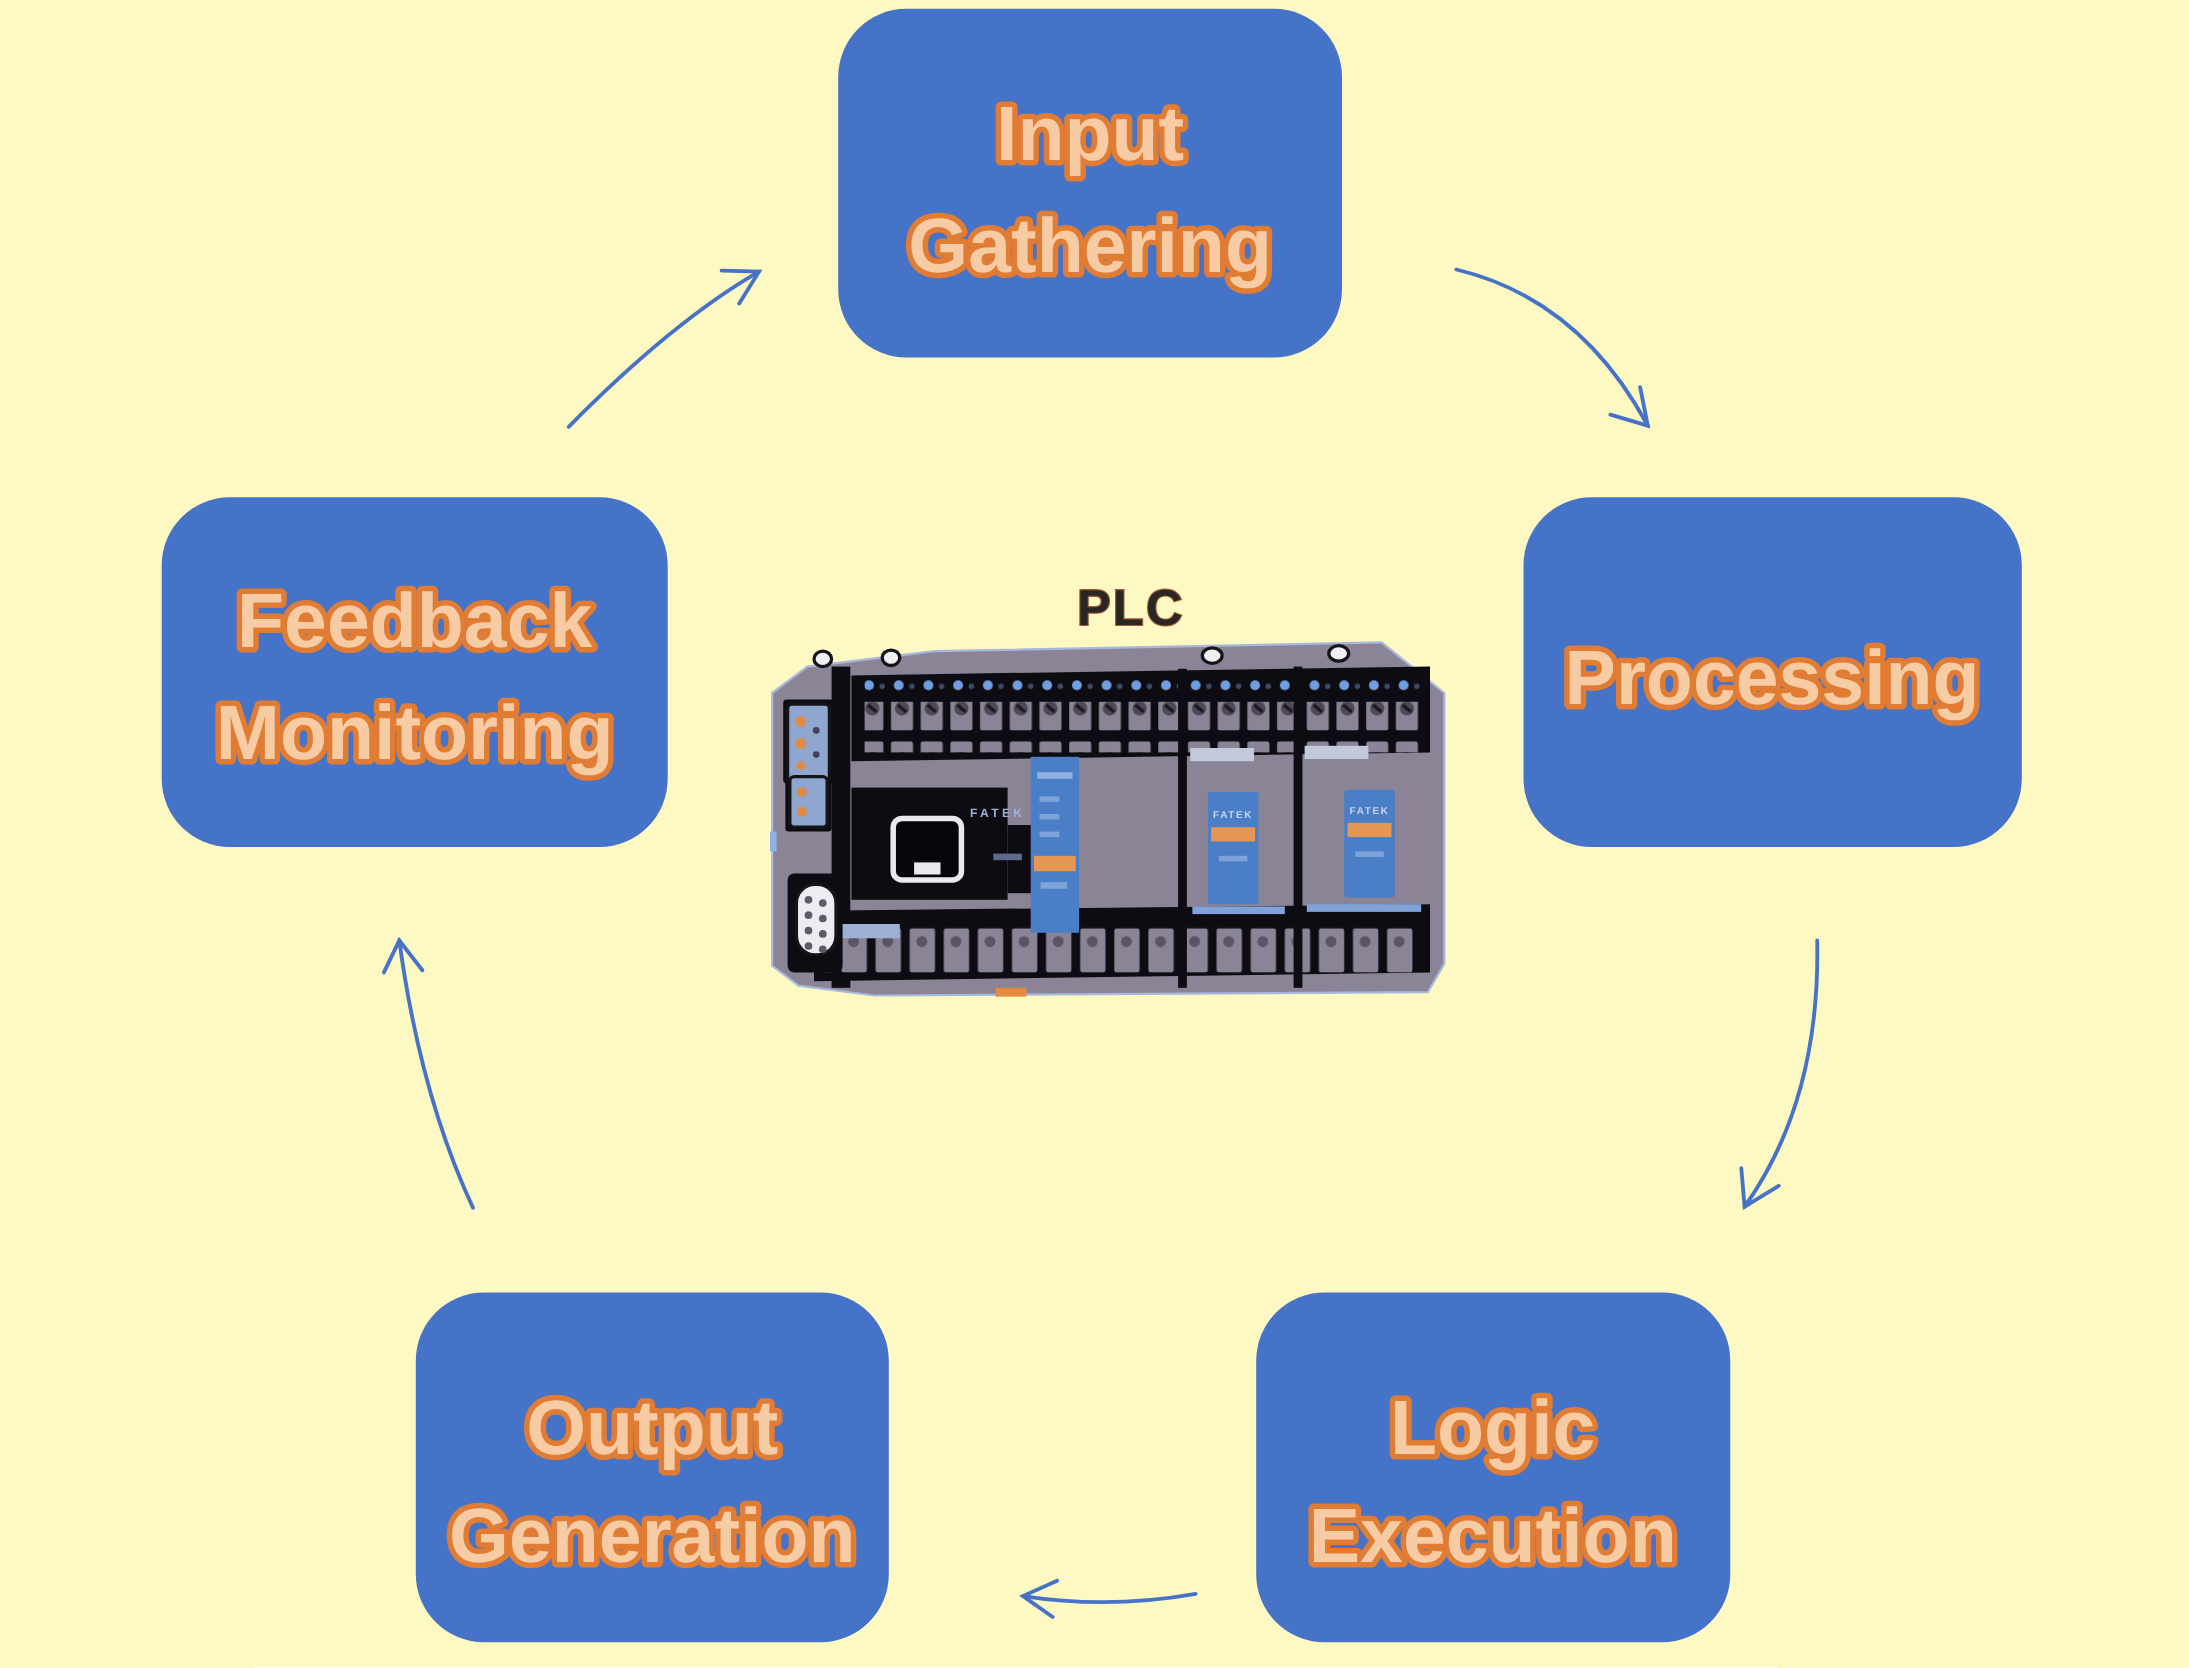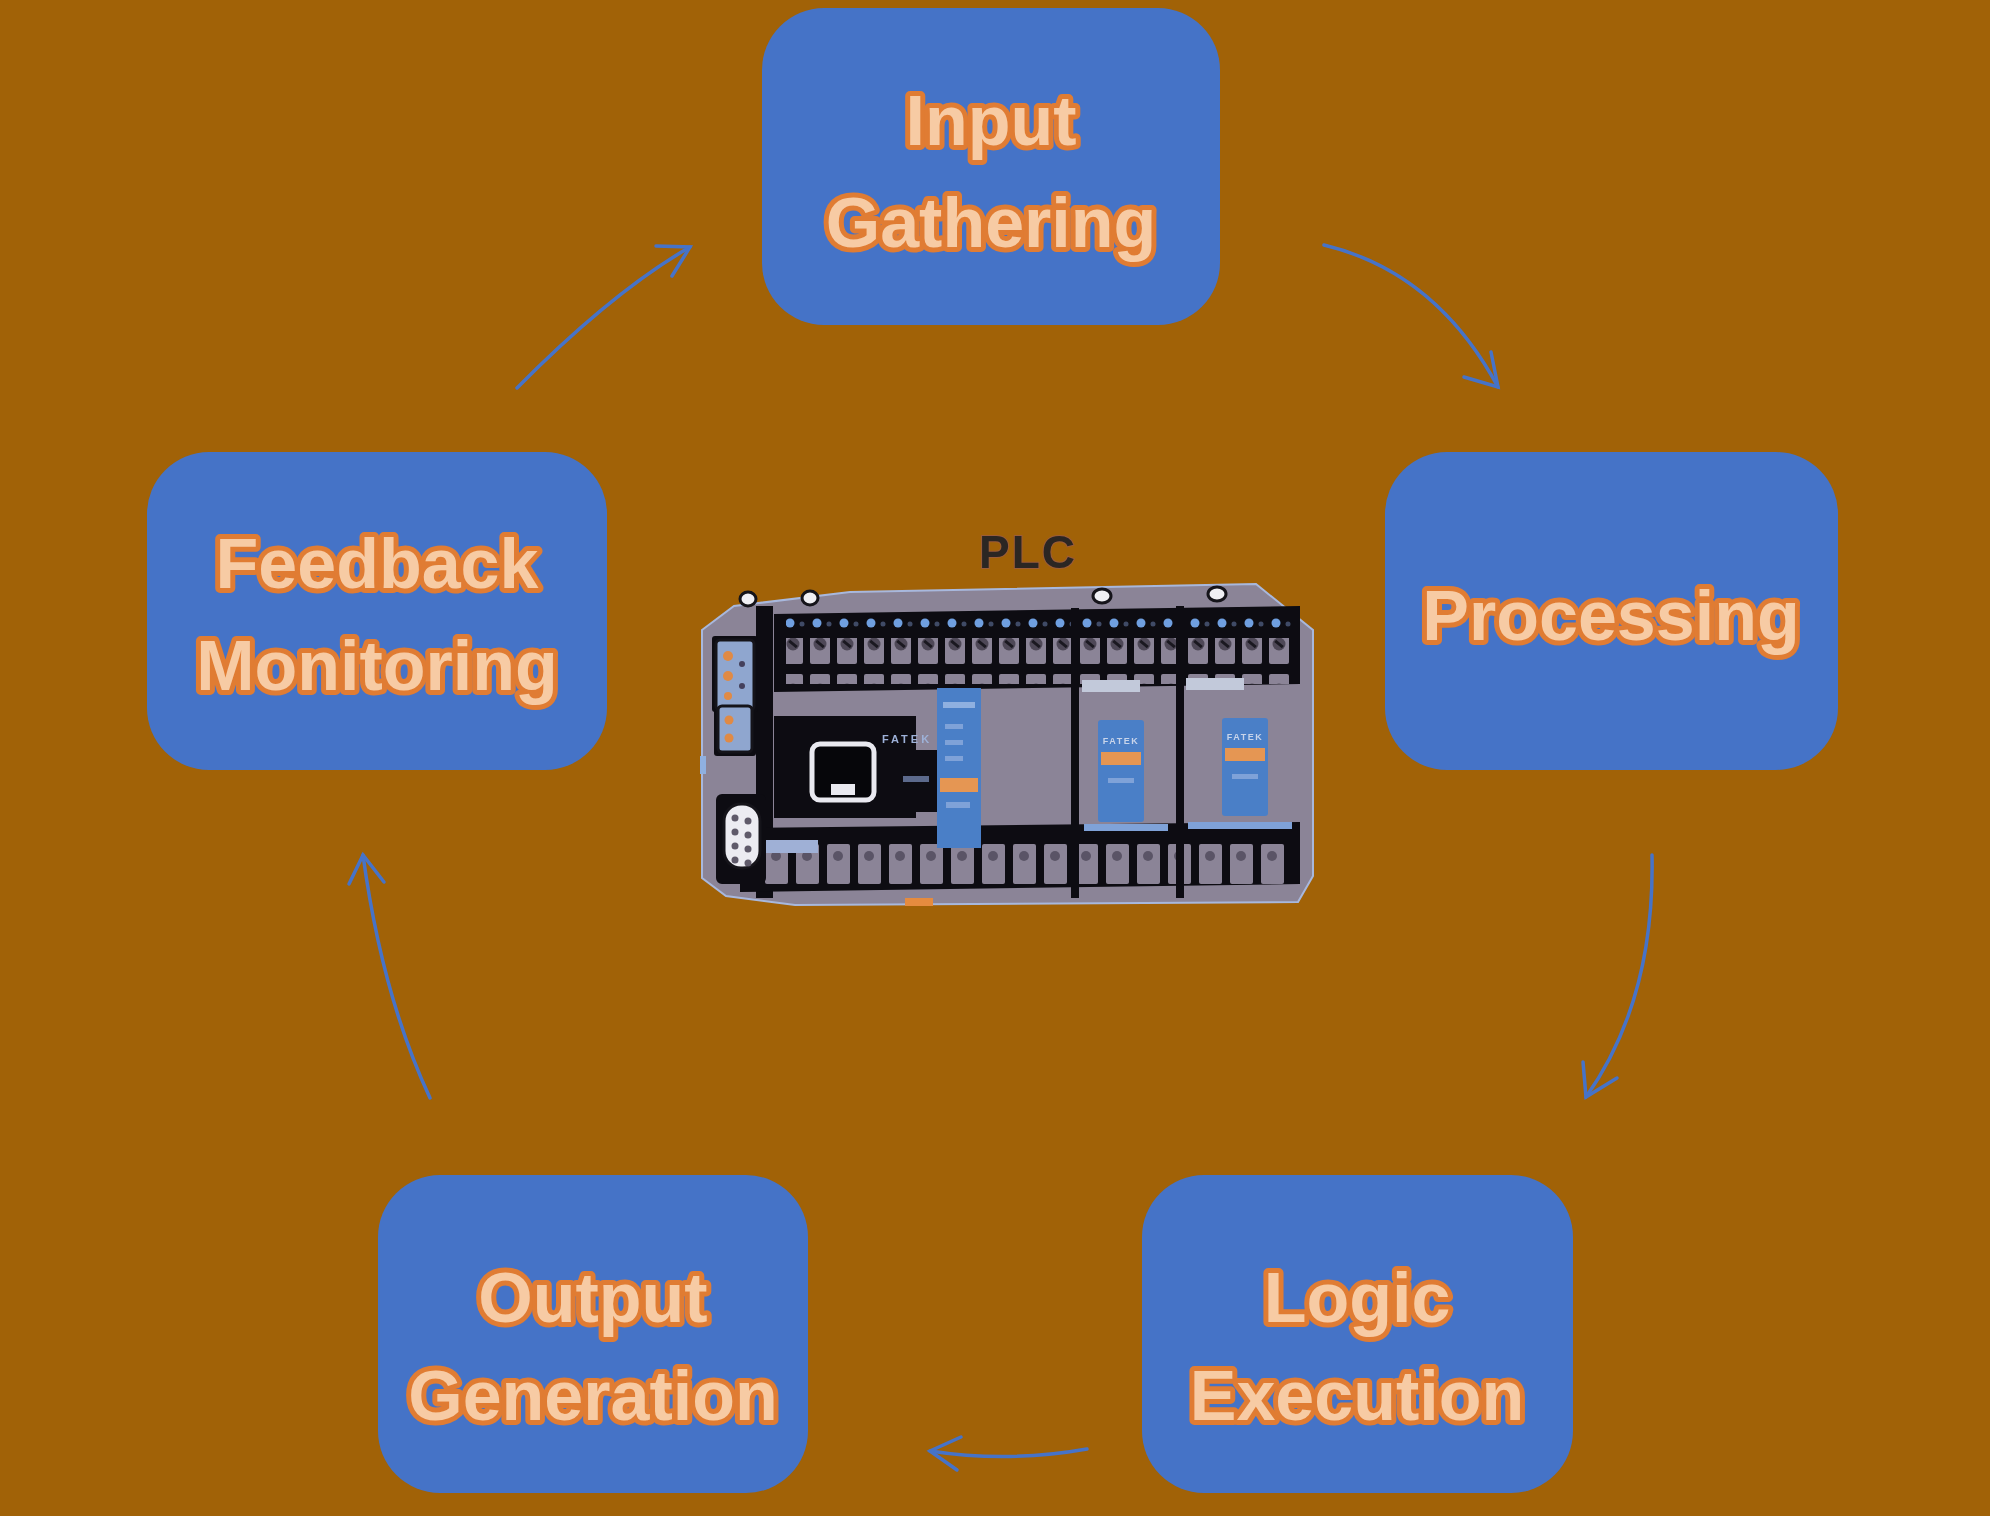--- a/index.html
+++ b/index.html
@@ -1,16 +1,16 @@
 <!DOCTYPE html>
 <html><head>
 <meta charset="utf-8">
 <style>
   html,body{margin:0;padding:0;background:#ffffff;}
-  .stage{position:relative;width:1990px;height:1516px;background:#a16207;overflow:hidden;}
+  .stage{position:relative;width:1990px;height:1516px;background:#fef9c3;overflow:hidden;}
   svg{display:block;}
   .node{fill:#4573C7;}
   .node-label{
     font-family:"Liberation Sans",sans-serif;
     font-weight:bold;
     font-size:70px;
     fill:#F7CBA4;
     stroke:#E07C33;
     stroke-width:10px;
     paint-order:stroke;

